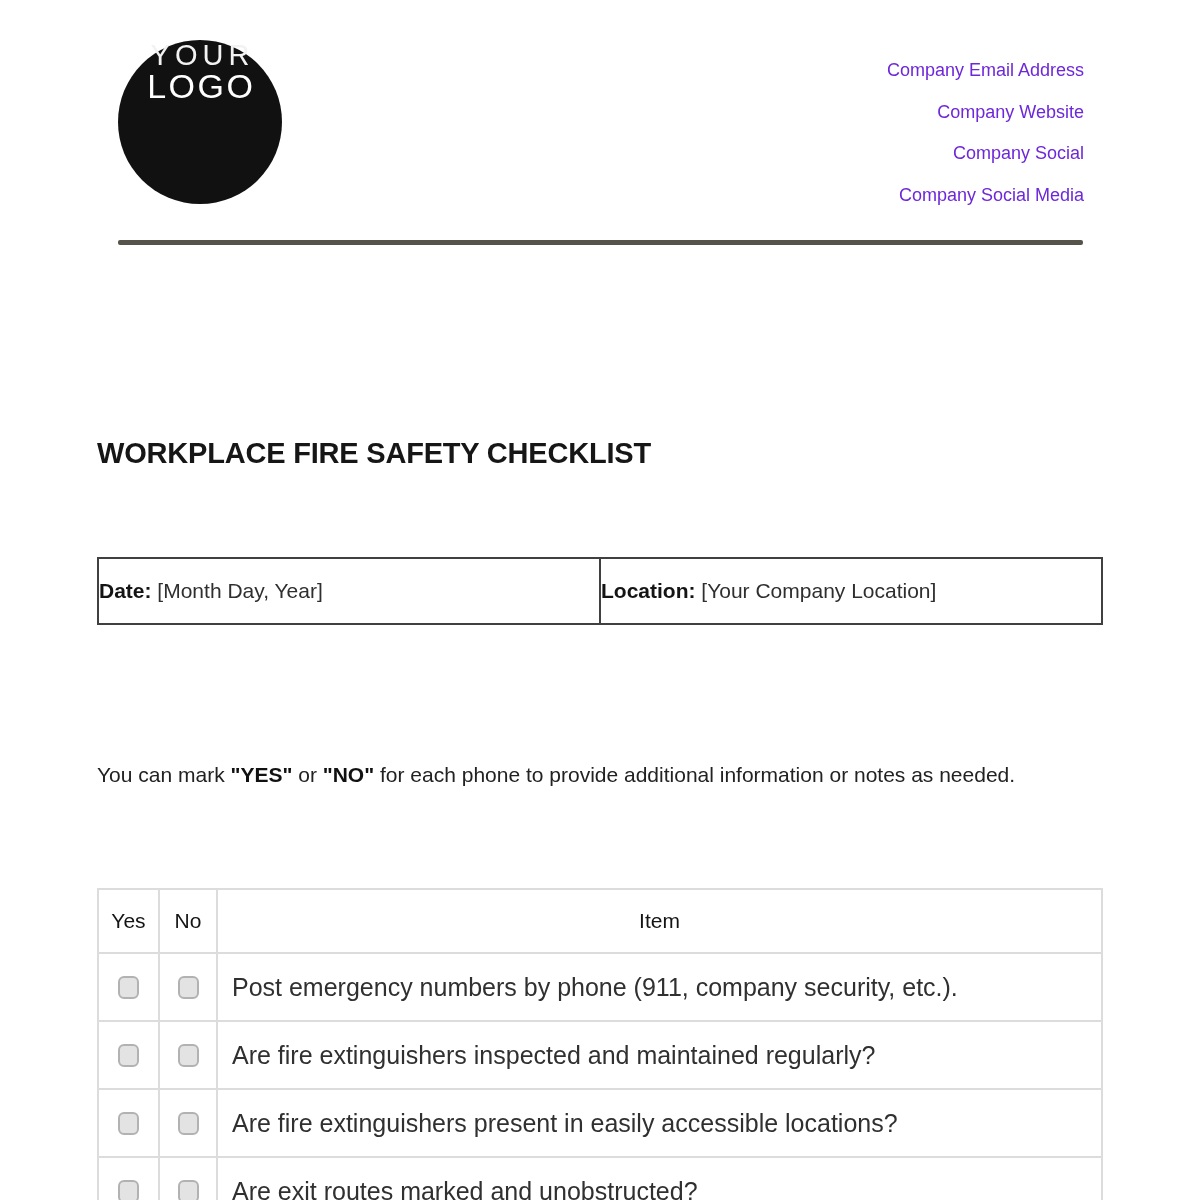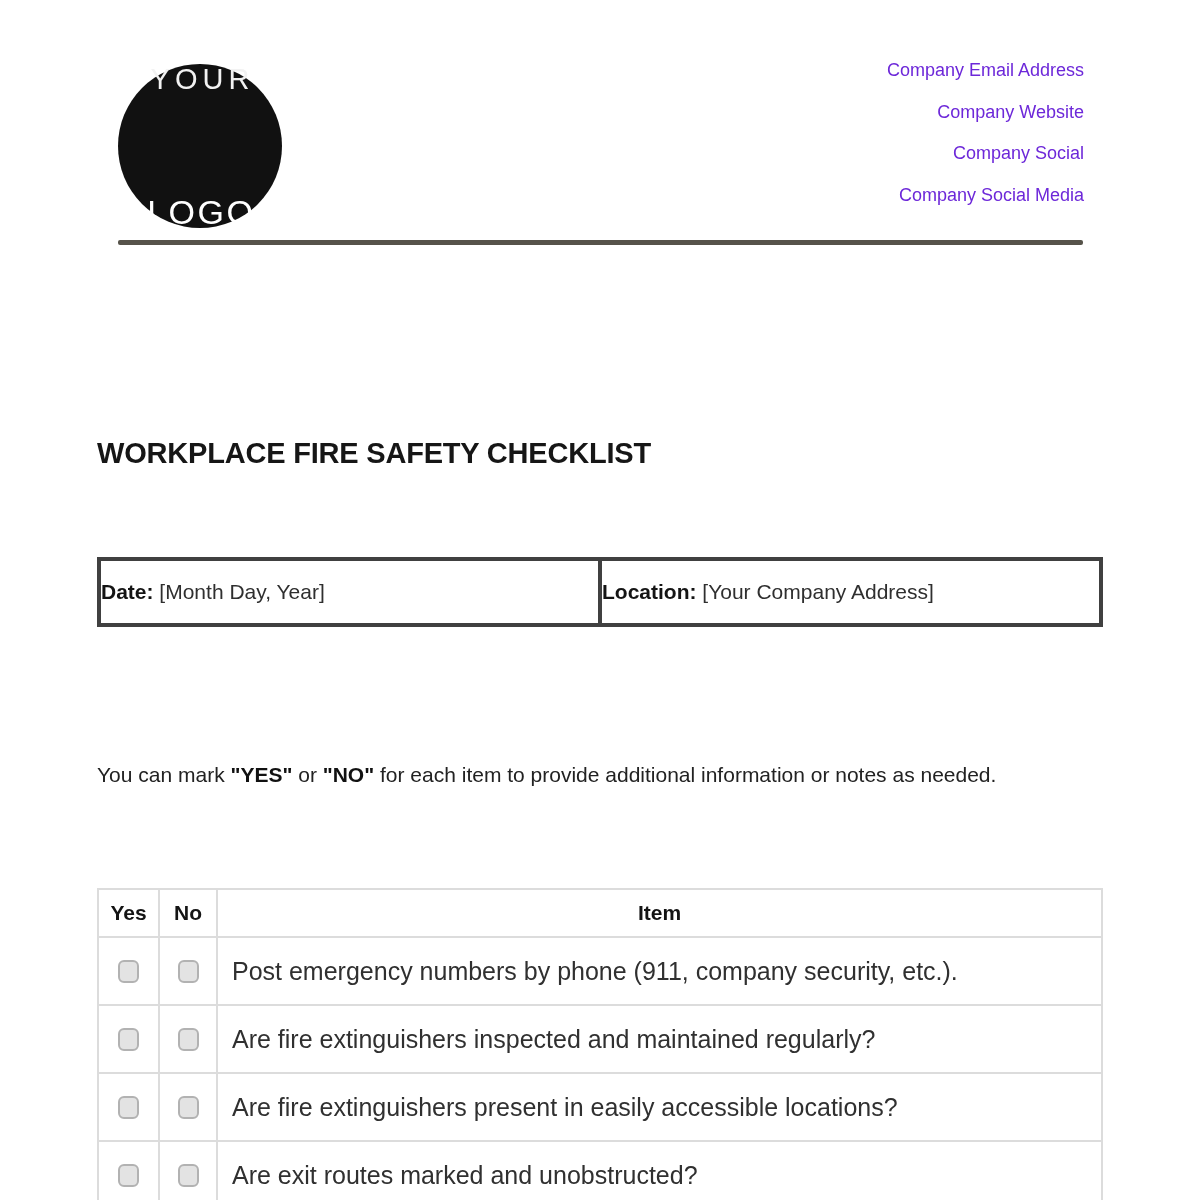--- a/index.html
+++ b/index.html
@@ -13,29 +13,29 @@
     width: 1200px;
     height: 1200px;
     background: #ffffff;
     overflow: hidden;
   }
 
   
   .logo {
     position: absolute;
     left: 118px;
-    top: 64px;
+    top: 40px;
     width: 164px;
     height: 164px;
     border-radius: 50%;
     background: #111111;
     display: flex;
     flex-direction: column;
     align-items: center;
-    justify-content: space-between;
+    justify-content: flex-start;
   }
   .logo-your {
     color: #f2f2f2;
     font-size: 29px;
     font-weight: 200;
     letter-spacing: 5px;
     line-height: 30px;
     text-indent: 5px;
   }
   .logo-logo {
@@ -83,21 +83,21 @@
   .info-table {
     position: absolute;
     left: 97px;
     top: 557px;
     width: 1006px;
     table-layout: fixed;
   }
   .info-table td {
     width: 50%;
     height: 66px;
-    border: 4px solid #404040;
+    border: 2px solid #404040;
     font-size: 21px;
     vertical-align: middle;
     background: #ffffff;
   }
   .info-label { font-weight: 700; color: #141414; }
   .info-value { color: #2f2f2f; }
 
   
   .instructions {
     position: absolute;
@@ -115,24 +115,24 @@
   .checklist-table {
     position: absolute;
     left: 97px;
     top: 888px;
     width: 1006px;
     table-layout: fixed;
   }
   .checklist-table col.col-yes { width: 61px; }
   .checklist-table col.col-no  { width: 58px; }
   .checklist-table th {
-    height: 48px;
+    height: 64px;
     border: 2px solid #dcdcdc;
     font-size: 21px;
-    font-weight: 700;
+    font-weight: 400;
     color: #141414;
     text-align: center;
     vertical-align: middle;
     background: #ffffff;
   }
   .checklist-table td {
     height: 68px;
     border: 2px solid #dcdcdc;
     vertical-align: middle;
     background: #ffffff;
@@ -177,27 +177,27 @@
 
   <table class="info-table">
     <tbody>
       <tr>
         <td>
           <span class="info-label">Date:</span>
           <span class="info-value">[Month Day, Year]</span>
         </td>
         <td>
           <span class="info-label">Location:</span>
-          <span class="info-value">[Your Company Address]</span>
+          <span class="info-value">[Your Company Location]</span>
         </td>
       </tr>
     </tbody>
   </table>
 
-  <p class="instructions"><span>You can mark </span><b>"YES"</b><span> or </span><b>"NO"</b><span> for each item to provide additional information or notes as needed.</span></p>
+  <p class="instructions"><span>You can mark </span><b>"YES"</b><span> or </span><b>"NO"</b><span> for each phone to provide additional information or notes as needed.</span></p>
 
   <table class="checklist-table">
     <colgroup>
       <col class="col-yes">
       <col class="col-no">
       <col class="col-item">
     </colgroup>
     <thead>
       <tr>
         <th>Yes</th>

